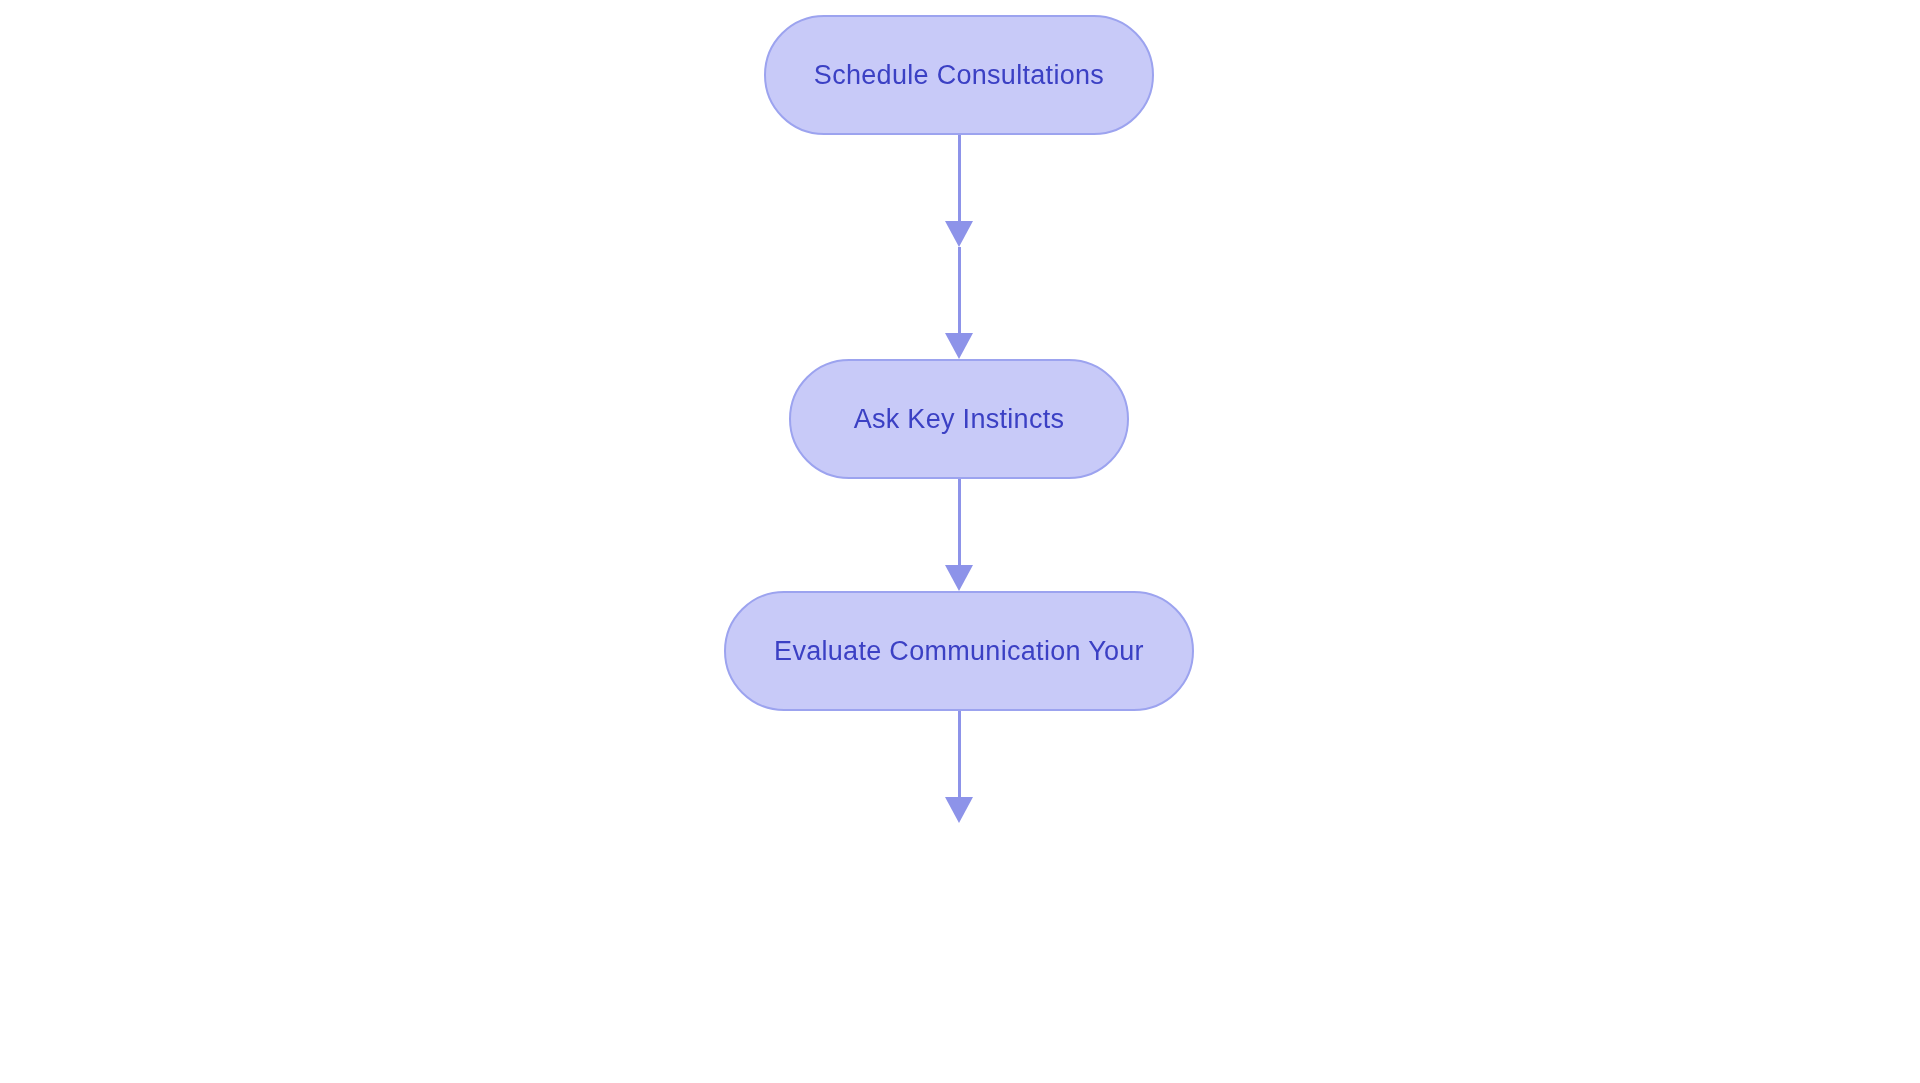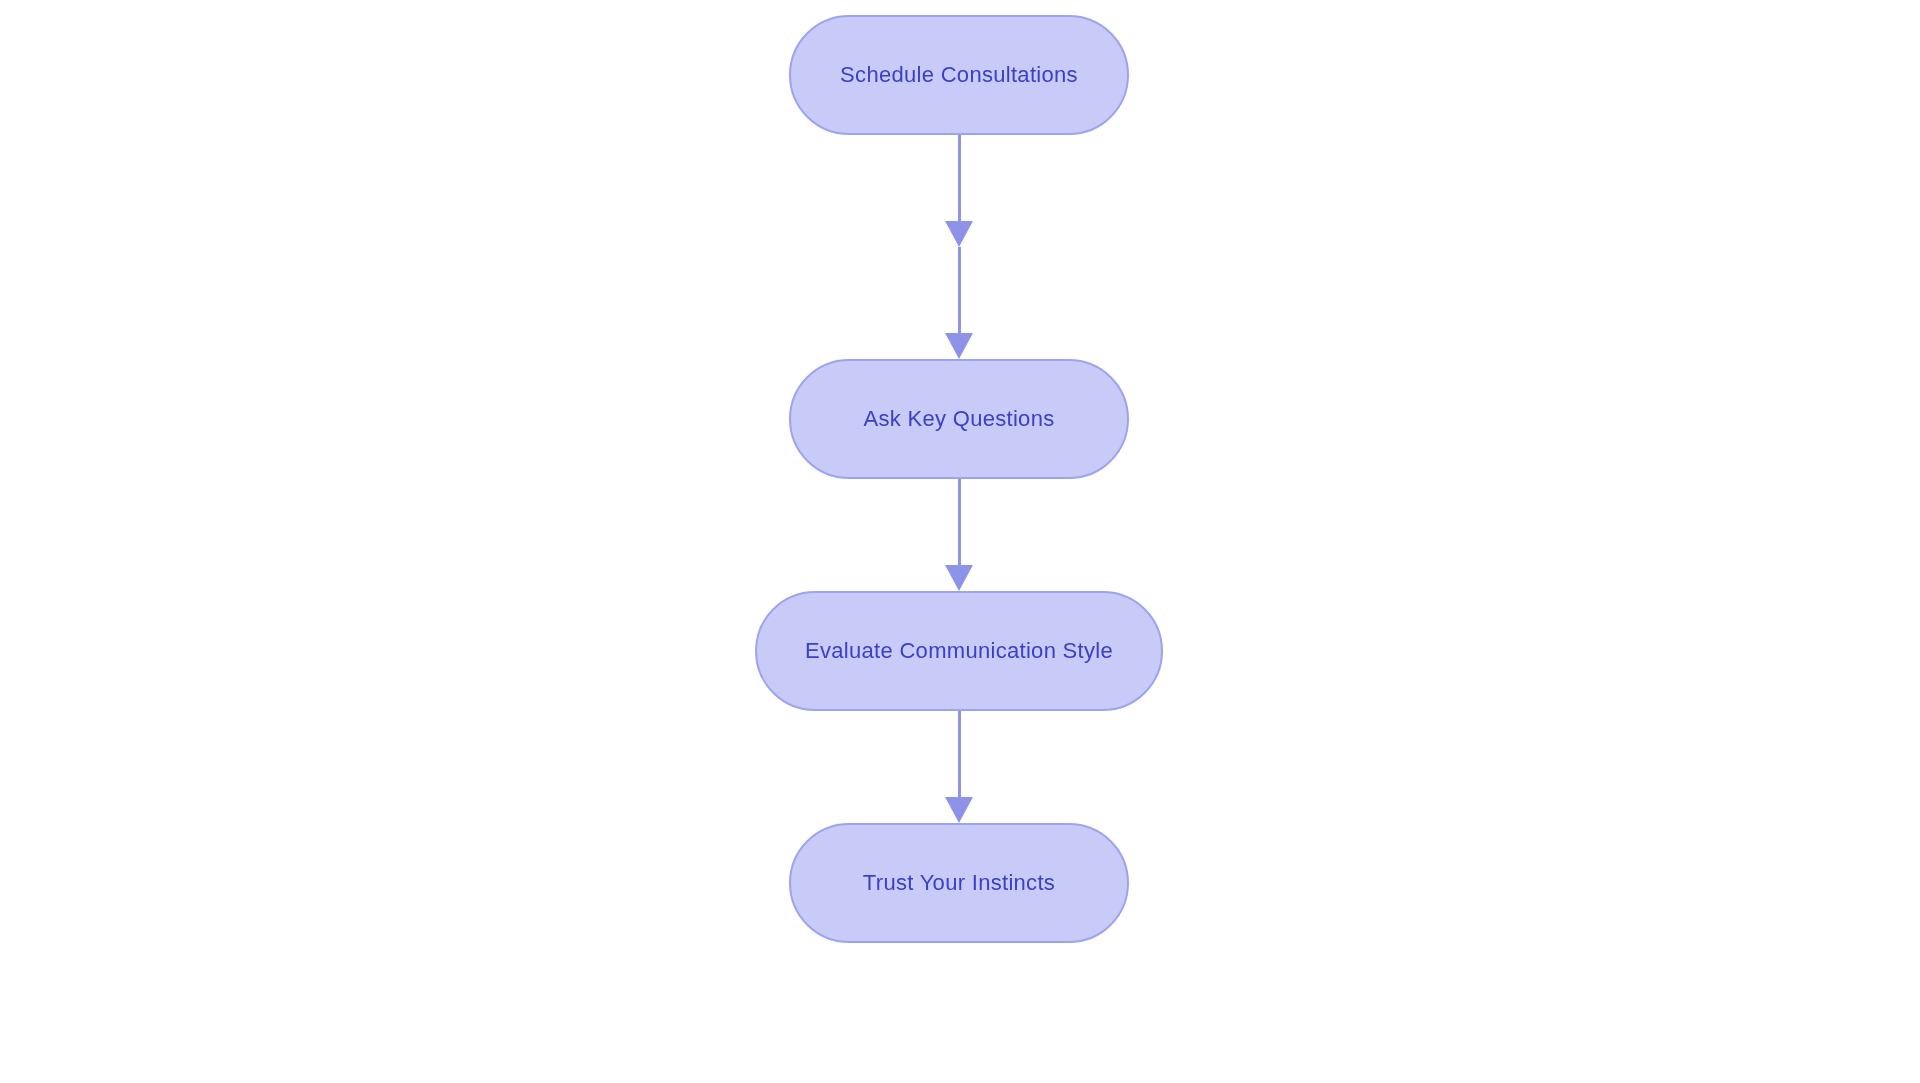--- a/index.html
+++ b/index.html
@@ -39,21 +39,21 @@
     min-width: 340px;
     background: var(--node-fill);
     border: 2px solid var(--node-border);
     border-radius: 60px;
     display: flex;
     align-items: center;
     justify-content: center;
     flex: 0 0 auto;
   }
   .node .label {
-    font-size: 22px;
+    font-size: 27px;
     line-height: 1.2;
     color: var(--node-text);
     letter-spacing: 0.3px;
     white-space: nowrap;
   }
   .arrow {
     height: 112px;
     display: flex;
     flex-direction: column;
     align-items: center;
@@ -87,35 +87,32 @@
       <div class="head"></div>
     </div>
 
 
     <div class="arrow">
       <div class="stem"></div>
       <div class="head"></div>
     </div>
 
     <div class="node">
-      <span class="label">Ask Key Questions</span>
+      <span class="label">Ask Key Instincts</span>
     </div>
 
     <div class="arrow">
       <div class="stem"></div>
       <div class="head"></div>
     </div>
 
     <div class="node">
-      <span class="label">Evaluate Communication Style</span>
+      <span class="label">Evaluate Communication Your</span>
     </div>
 
     <div class="arrow">
       <div class="stem"></div>
       <div class="head"></div>
     </div>
 
-    <div class="node">
-      <span class="label">Trust Your Instincts</span>
-    </div>
 
   </div>
 </div>
 
 </body></html>

